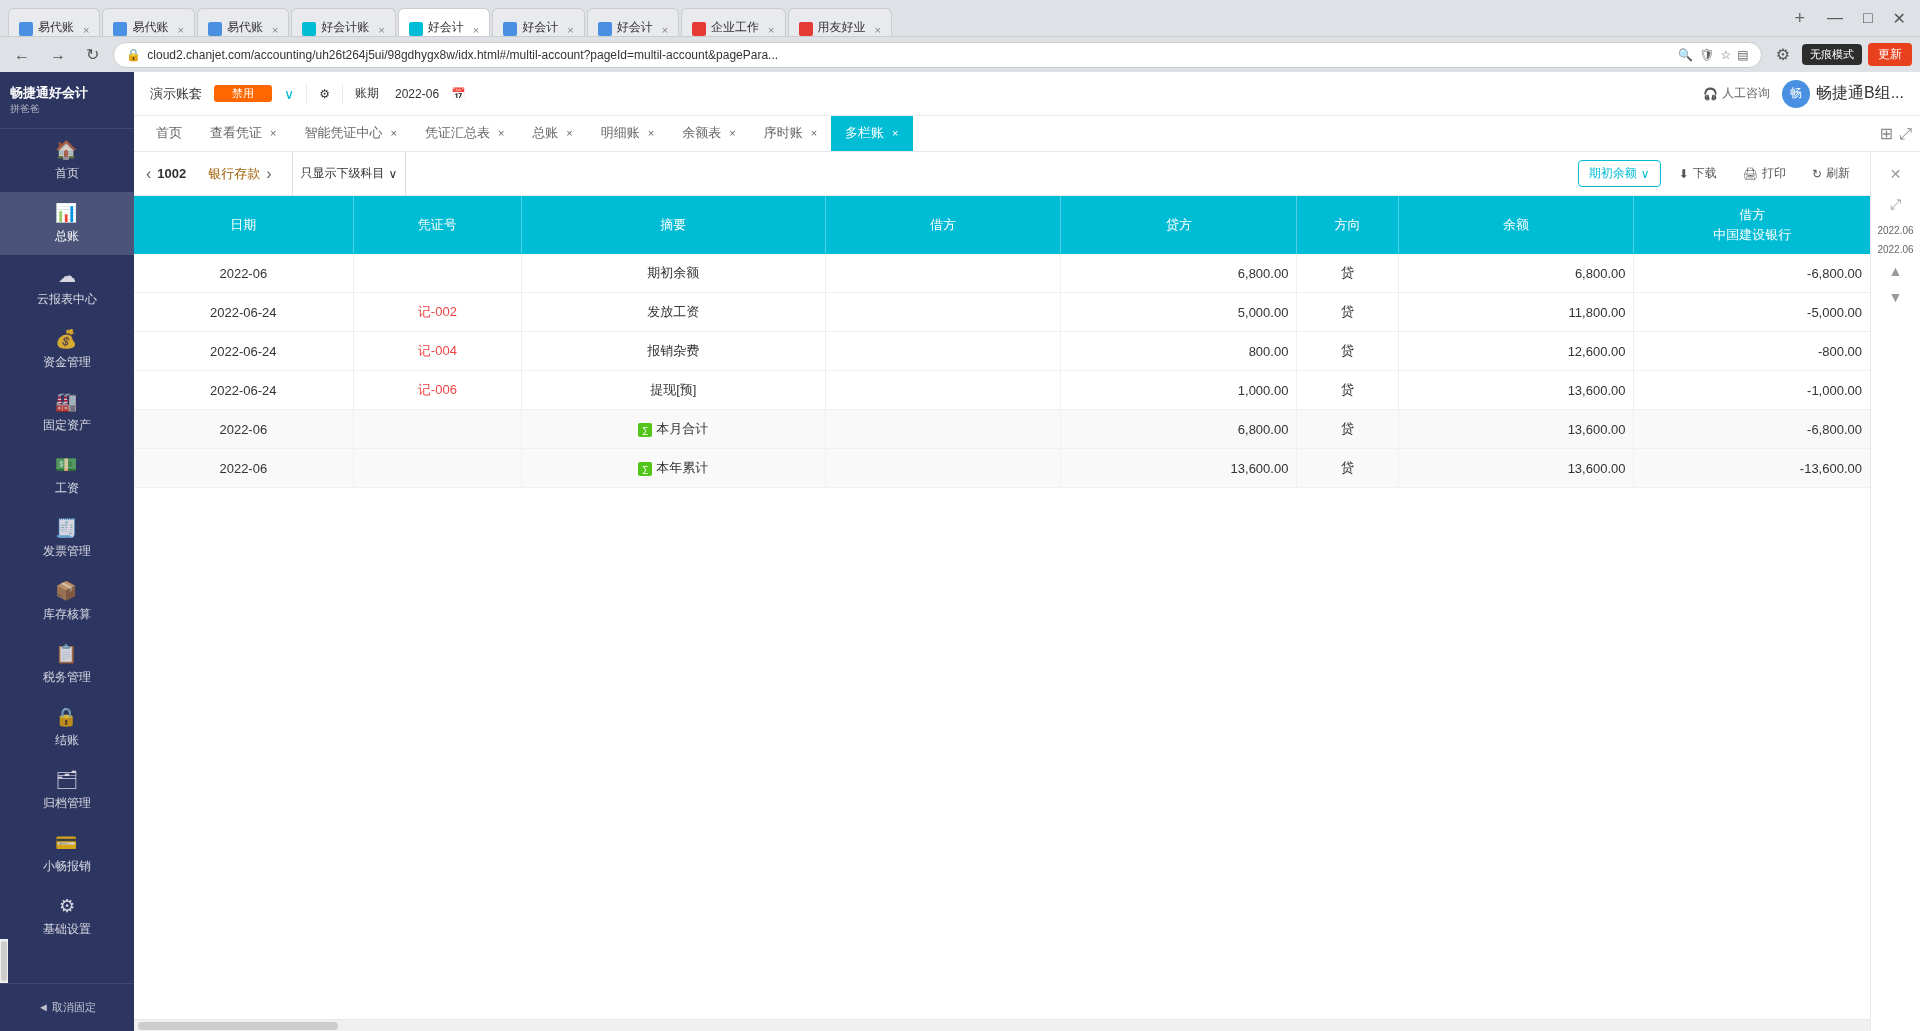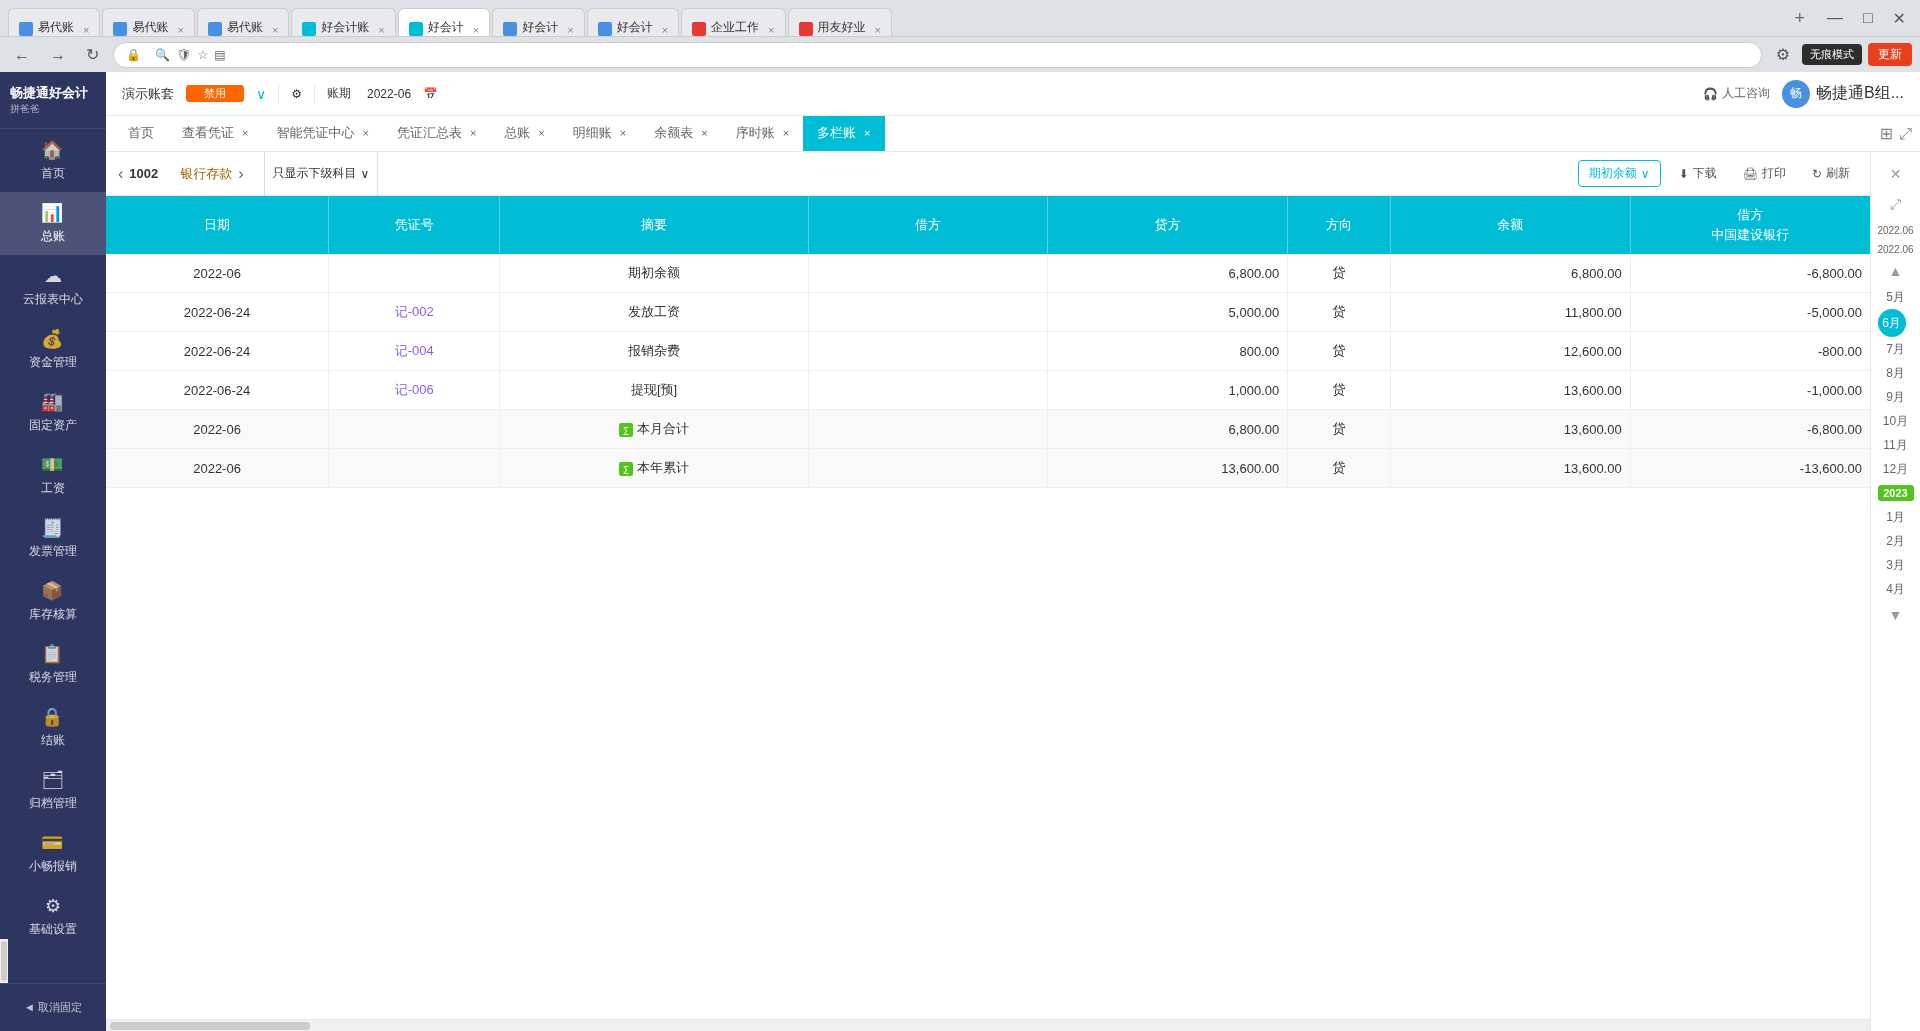--- a/index.html
+++ b/index.html
@@ -21,21 +21,21 @@
     .address-text { flex: 1; white-space: nowrap; overflow: hidden; text-overflow: ellipsis; font-size: 12px; }
     .address-icons { display: flex; gap: 6px; margin-left: 8px; color: #666; }
     .browser-right-btns { display: flex; align-items: center; gap: 6px; }
     .incognito-btn { background: #2d2d2d; color: #fff; border: none; border-radius: 4px; padding: 3px 8px; font-size: 11px; cursor: pointer; }
     .update-btn { background: #e8401c; color: #fff; border: none; border-radius: 4px; padding: 3px 10px; font-size: 12px; cursor: pointer; }
 
     
     .app-container { display: flex; height: calc(1031px - 72px); }
 
     
-    .sidebar { width: 106px; background: #2d3561; display: flex; flex-direction: column; color: #fff; flex-shrink: 0; }
+    .sidebar { width: 134px; background: #2d3561; display: flex; flex-direction: column; color: #fff; flex-shrink: 0; }
     .sidebar-logo { padding: 12px 10px; border-bottom: 1px solid rgba(255,255,255,0.1); }
     .sidebar-logo-title { font-size: 13px; font-weight: bold; color: #fff; }
     .sidebar-logo-sub { font-size: 10px; color: rgba(255,255,255,0.6); }
     .sidebar-nav { flex: 1; overflow-y: auto; }
     .sidebar-item { display: flex; flex-direction: column; align-items: center; padding: 10px 5px; cursor: pointer; color: rgba(255,255,255,0.8); font-size: 12px; gap: 4px; }
     .sidebar-item.active { background: rgba(255,255,255,0.15); color: #fff; }
     .sidebar-item-icon { font-size: 18px; }
     .sidebar-bottom { padding: 10px; border-top: 1px solid rgba(255,255,255,0.1); }
     .sidebar-pin { display: flex; align-items: center; gap: 4px; color: rgba(255,255,255,0.7); font-size: 11px; cursor: pointer; justify-content: center; padding: 6px; }
 
@@ -79,21 +79,21 @@
     .ledger-table { width: 100%; border-collapse: collapse; }
     .ledger-table thead tr { background: #00bcd4; color: #fff; }
     .ledger-table thead th { padding: 10px 8px; text-align: center; font-size: 13px; font-weight: normal; border-right: 1px solid rgba(255,255,255,0.3); white-space: nowrap; }
     .ledger-table thead th:last-child { border-right: none; }
     .th-double { display: flex; flex-direction: column; align-items: center; gap: 2px; }
     .ledger-table tbody tr { background: #fff; }
     .ledger-table tbody tr.summary-row { background: #f9f9f9; }
     .ledger-table tbody td { padding: 10px 8px; text-align: center; border-bottom: 1px solid #f0f0f0; border-right: 1px solid #f0f0f0; font-size: 13px; color: #333; white-space: nowrap; }
     .ledger-table tbody td:last-child { border-right: none; }
     .ledger-table tbody td.num { text-align: right; }
-    .ledger-table tbody td.link { color: #8b5cf6; cursor: pointer; }
+    .ledger-table tbody td.link { color: #ef4444; cursor: pointer; }
     .summary-icon { display: inline-block; width: 14px; height: 14px; background: #52c41a; border-radius: 2px; margin-right: 4px; vertical-align: middle; color: #fff; font-size: 9px; line-height: 14px; text-align: center; }
 
     
     .right-panel { width: 50px; background: #fff; border-left: 1px solid #e8e8e8; display: flex; flex-direction: column; align-items: center; padding: 8px 0; gap: 2px; overflow: hidden; }
     .right-panel-collapse { color: #999; font-size: 14px; cursor: pointer; padding: 6px; }
     .month-item { width: 36px; height: 24px; display: flex; align-items: center; justify-content: center; font-size: 12px; color: #666; cursor: pointer; border-radius: 3px; }
     .month-item.active { background: #00bcd4; color: #fff; border-radius: 50%; width: 28px; height: 28px; }
     .month-item.year-label { background: #52c41a; color: #fff; border-radius: 3px; font-size: 11px; font-weight: bold; padding: 2px 4px; width: auto; height: auto; margin: 4px 0; }
     .right-panel-scroll-up, .right-panel-scroll-down { color: #999; font-size: 14px; cursor: pointer; padding: 4px; }
 
@@ -164,20 +164,21 @@
     <button class="browser-btn">✕</button>
   </div>
 </div>
 
 <div class="address-bar-row">
   <button class="nav-btn">←</button>
   <button class="nav-btn">→</button>
   <button class="nav-btn">↻</button>
   <div class="address-bar">
     <span style="color:#555;font-size:12px;margin-right:6px;">🔒</span>
+    <span class="address-text">cloud2.chanjet.com/accounting/uh26t264j5ui/98gdhygx8w/idx.html#/multil-account?pageId=multil-account&amp;pagePara...</span>
     <div class="address-icons">
       <span>🔍</span>
       <span>🛡</span>
       <span>☆</span>
       <span>▤</span>
     </div>
   </div>
   <div class="browser-right-btns">
     <button class="nav-btn">⚙</button>
     <div class="incognito-btn">无痕模式</div>
@@ -452,33 +453,18 @@
 
       </div>
 
       <div class="right-panel">
         <div class="right-panel-collapse">✕</div>
         <div class="right-panel-collapse">⤢</div>
         <div style="font-size:10px;color:#666;text-align:center;margin:4px 0;">2022.06</div>
         <div style="font-size:10px;color:#666;text-align:center;margin:2px 0;">2022.06</div>
         <div class="right-panel-scroll-up">▲</div>
 
-        <div id="month-list">
-            <div class="month-item">5月</div>
-            <div class="month-item active">6月</div>
-            <div class="month-item">7月</div>
-            <div class="month-item">8月</div>
-            <div class="month-item">9月</div>
-            <div class="month-item">10月</div>
-            <div class="month-item">11月</div>
-            <div class="month-item">12月</div>
-            <div class="month-item year-label">2023</div>
-            <div class="month-item">1月</div>
-            <div class="month-item">2月</div>
-            <div class="month-item">3月</div>
-            <div class="month-item">4月</div>
-          </div>
         <div class="right-panel-scroll-down">▼</div>
       </div>
 
     </div>
   </div>
 </div>
 
 </body></html>

